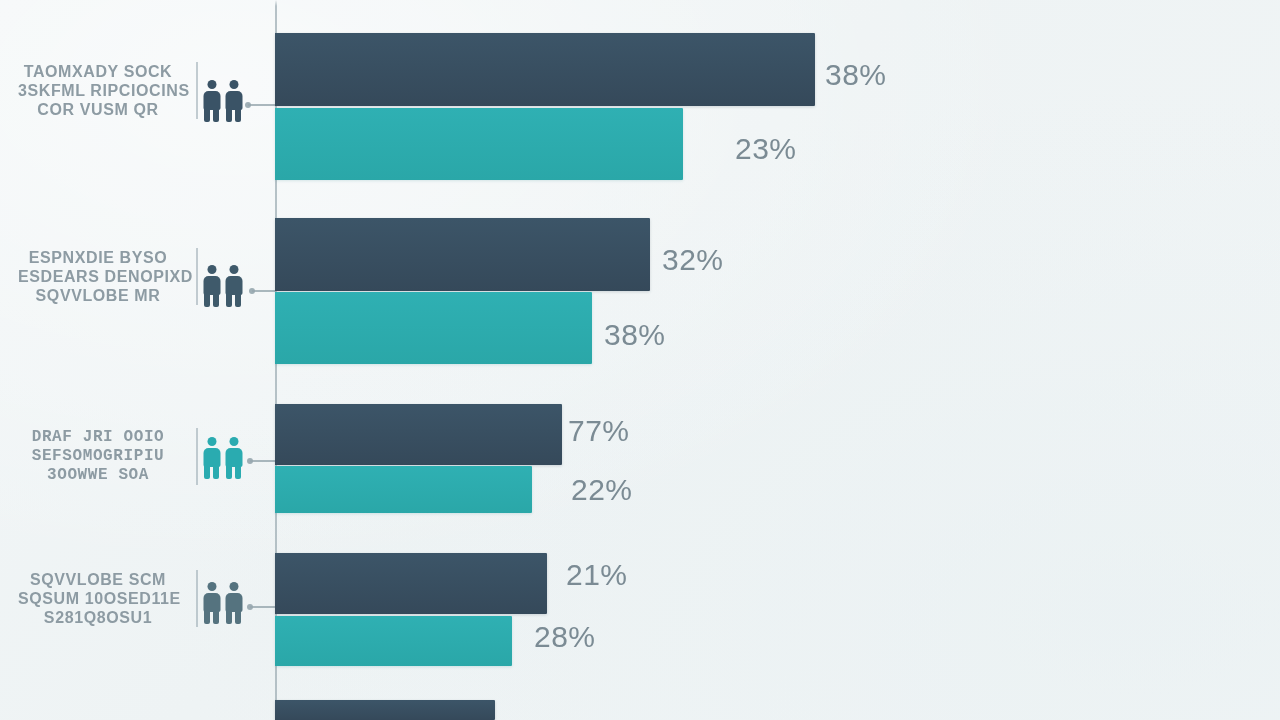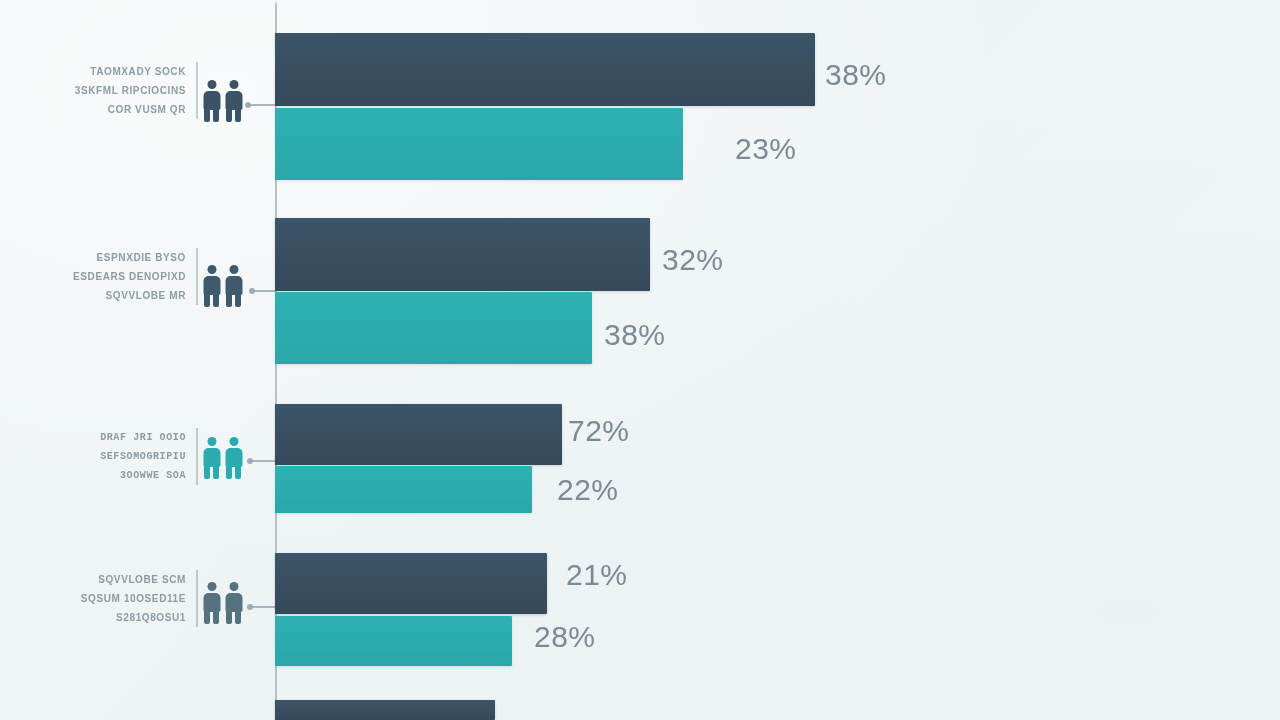--- a/index.html
+++ b/index.html
@@ -51,25 +51,25 @@
     position: absolute;
     left: 0;
     width: 1280px;
   }
 
   
   .label-block {
     position: absolute;
     right: 1082px; 
     width: 160px;
-    text-align: right;
-    padding-right: 10px;
+    text-align: center;
+    padding-right: 18px;
     border-right: 2px solid rgba(150,166,174,0.55);
     color: #8d9ba3;
-    font-size: 10px;
+    font-size: 16px;
     line-height: 19px;
     letter-spacing: 0.6px;
     font-weight: 600;
     filter: blur(0.35px);
     white-space: nowrap;
   }
   .label-line { display: block; }
 
   
   .pictogram {
@@ -250,24 +250,24 @@
         <span class="head"></span>
           <span class="body"></span>
           <span class="leg-l"></span>
           <span class="leg-r"></span>
       </span>
     </div>
 
     <div class="leader" style="top:460px; left:250px; width:26px;"></div>
 
     <div class="bar dark" style="top:404px; height:61px; width:287px;"></div>
-    <div class="bar-value" style="left:568px; top:414px;">72%</div>
+    <div class="bar-value" style="left:568px; top:414px;">77%</div>
 
     <div class="bar teal" style="top:466px; height:47px; width:257px;"></div>
-    <div class="bar-value" style="left:557px; top:473px;">22%</div>
+    <div class="bar-value" style="left:571px; top:473px;">22%</div>
   </div>
 
   <div class="group">
 
     <div class="label-block" style="top:570px;">
       <span class="label-line">SQVVLOBE SCM</span>
       <span class="label-line">SQSUM 10OSED11E</span>
       <span class="label-line">S281Q8OSU1</span>
     </div>
 

